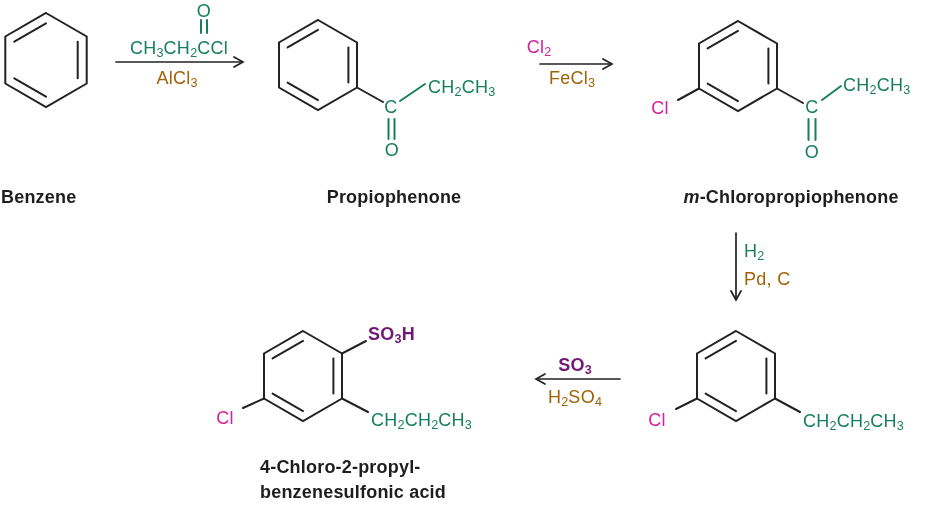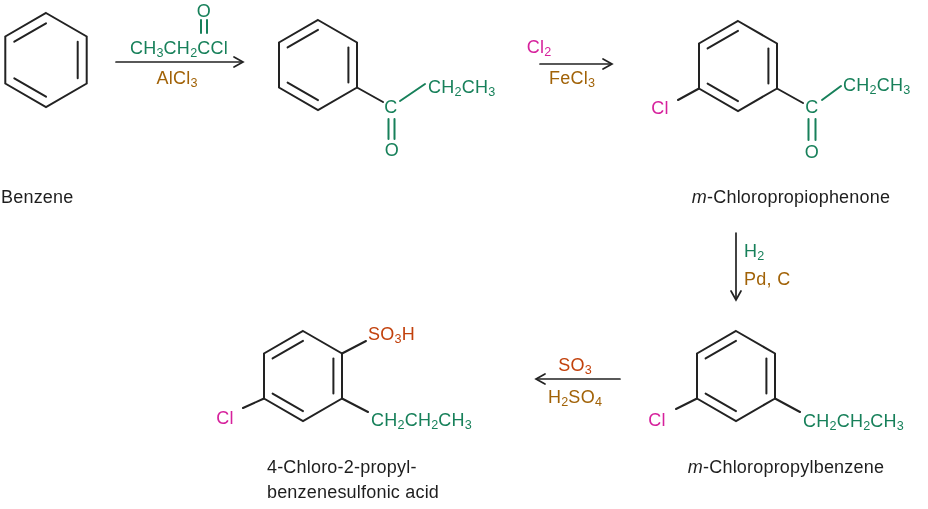--- a/index.html
+++ b/index.html
@@ -9,23 +9,23 @@
   }
   .canvas{position:absolute;left:0;top:0;}
   .txt{
     position:absolute;font-size:18px;line-height:1;white-space:nowrap;
     color:#a16207;letter-spacing:0.3px;
   }
   .txt sub{font-size:70%;line-height:0;vertical-align:-0.25em;letter-spacing:0;}
   .center{transform:translateX(-50%);}
   .green{color:#17805a;}
   .magenta{color:#d6219c;}
-  .blue{color:#c2410c;}
+  .blue{color:#701a75;font-weight:bold;}
   .lbl{
-    position:absolute;font-size:18px;font-weight:400;line-height:1;color:#1e1e1e;
+    position:absolute;font-size:18px;font-weight:700;line-height:1;color:#1e1e1e;
     white-space:nowrap;letter-spacing:0.2px;
   }
   .lbl i{font-style:italic;}
   .lbl2{text-align:left;line-height:25px;white-space:nowrap;}
   svg line, svg polygon, svg path{stroke:#222222;}
   .gstroke{stroke:#17805a !important;}
 </style>
 </head>
 <body>
 
@@ -107,36 +107,36 @@
 
   <span class="txt green center" style="left:204px;top:2px">O</span>
   <span class="txt green center" style="left:179px;top:39px">CH<sub>3</sub>CH<sub>2</sub>CCl</span>
   <span class="txt center" style="left:177px;top:69px">AlCl<sub>3</sub></span>
 
   <span class="lbl" style="left:1px;top:188px">Benzene</span>
 
   <span class="txt green center" style="left:391px;top:98px">C</span>
   <span class="txt green center" style="left:392px;top:141px">O</span>
   <span class="txt green" style="left:428px;top:78px">CH<sub>2</sub>CH<sub>3</sub></span>
+  <span class="lbl center" style="left:394px;top:188px">Propiophenone</span>
 
   <span class="txt magenta center" style="left:539px;top:38px">Cl<sub>2</sub></span>
   <span class="txt center" style="left:572px;top:69px">FeCl<sub>3</sub></span>
 
   <span class="txt magenta center" style="left:660px;top:99px">Cl</span>
   <span class="txt green center" style="left:812px;top:98px">C</span>
   <span class="txt green center" style="left:812px;top:143px">O</span>
   <span class="txt green" style="left:843px;top:76px">CH<sub>2</sub>CH<sub>3</sub></span>
   <div class="lbl center" style="left:791px;top:188px"><i>m</i><span>-Chloropropiophenone</span></div>
 
   <span class="txt green" style="left:744px;top:242px">H<sub>2</sub></span>
   <span class="txt" style="left:744px;top:270px">Pd, C</span>
 
   <span class="txt magenta center" style="left:657px;top:411px">Cl</span>
   <span class="txt green" style="left:803px;top:412px">CH<sub>2</sub>CH<sub>2</sub>CH<sub>3</sub></span>
-  <div class="lbl center" style="left:786px;top:458px"><i>m</i><span>-Chloropropylbenzene</span></div>
 
   <span class="txt blue center" style="left:575px;top:356px">SO<sub>3</sub></span>
   <span class="txt center" style="left:575px;top:388px">H<sub>2</sub>SO<sub>4</sub></span>
 
   <span class="txt blue" style="left:368px;top:325px">SO<sub>3</sub>H</span>
   <span class="txt magenta center" style="left:225px;top:409px">Cl</span>
   <span class="txt green" style="left:371px;top:411px">CH<sub>2</sub>CH<sub>2</sub>CH<sub>3</sub></span>
   <div class="lbl lbl2 center" style="left:353px;top:455px">
     <div>4-Chloro-2-propyl-</div>
     <div>benzenesulfonic acid</div>

